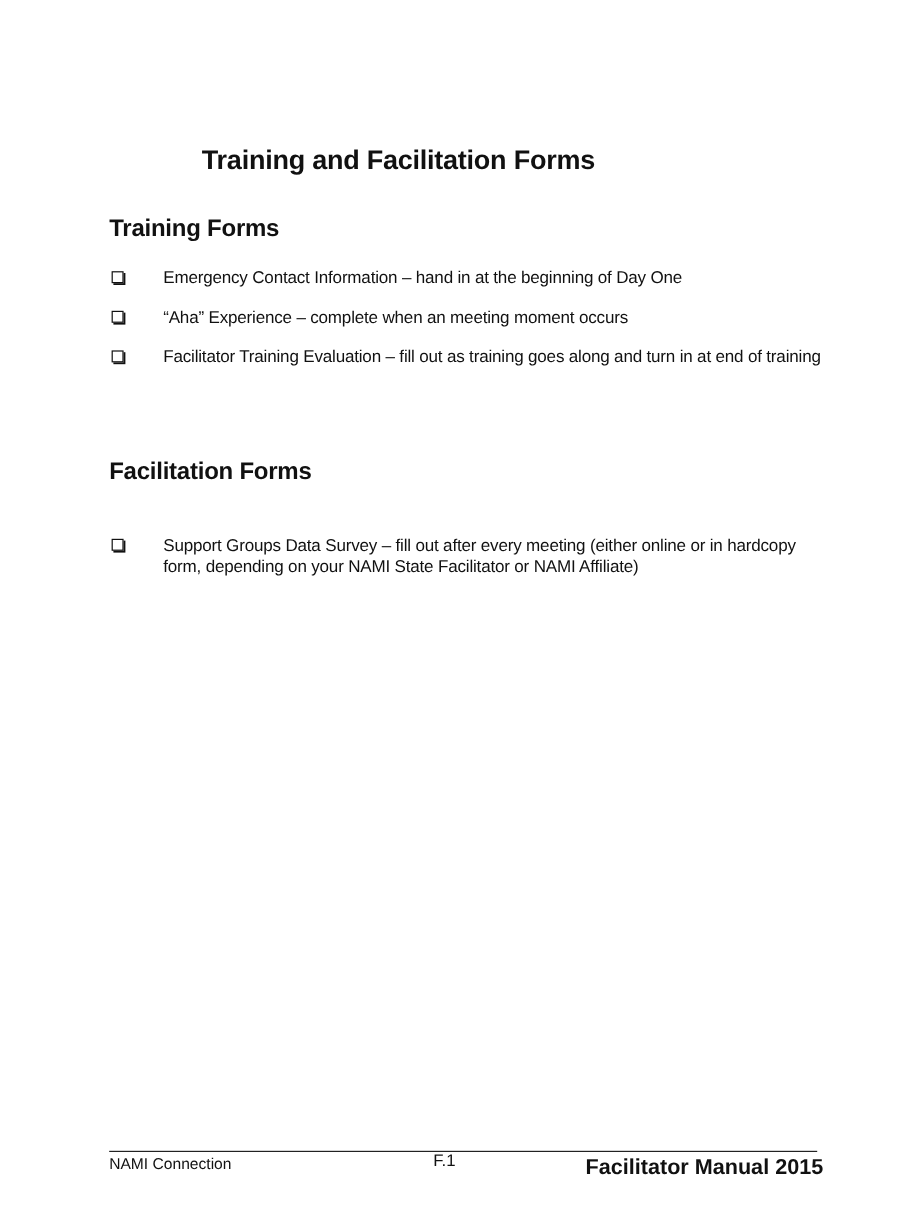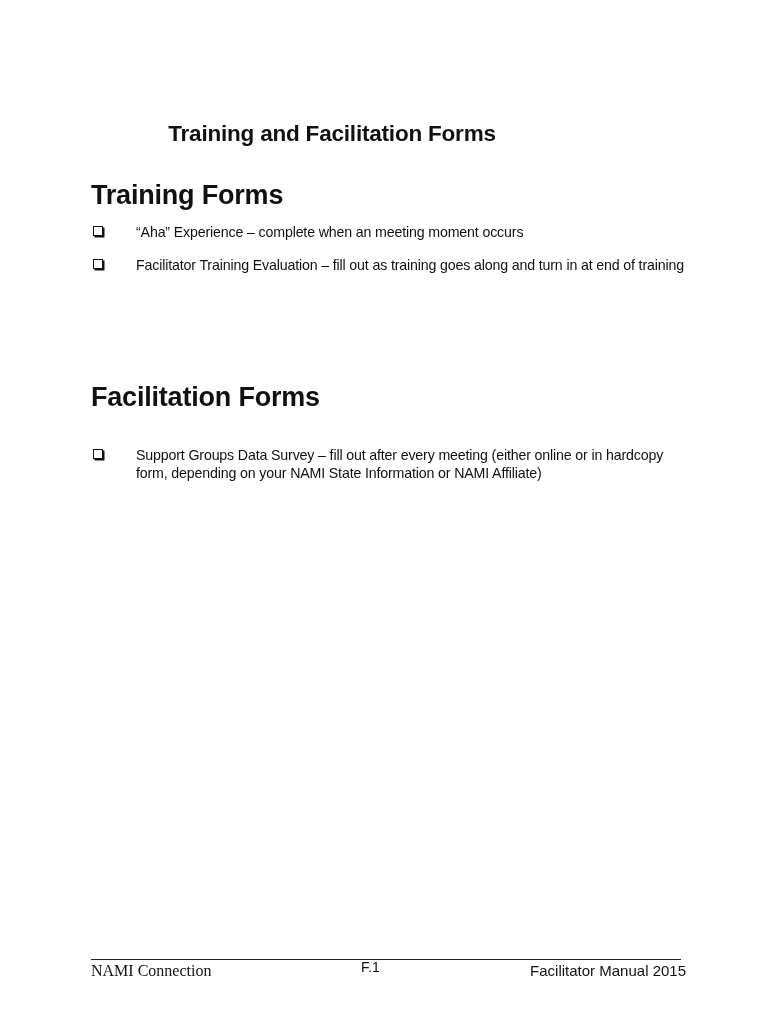--- a/index.html
+++ b/index.html
@@ -5,58 +5,62 @@
     html, body { margin: 0; padding: 0; background: #ffffff; }
     body {
       width: 770px; height: 1024px; position: relative; overflow: hidden;
       font-family: "Liberation Sans", sans-serif; color: #111111;
     }
     .title {
       position: absolute; left: 0; width: 664px; top: 121px;
       text-align: center; font-size: 22.5px; font-weight: bold; letter-spacing: -0.2px;
     }
     .section-heading {
-      position: absolute; left: 91px; font-size: 27px; font-weight: bold; letter-spacing: -0.2px;
+      position: absolute; left: 91px; font-size: 20px; font-weight: bold; letter-spacing: -0.2px;
     }
     .list { position: absolute; left: 91px; width: 600px; margin: 0; padding: 0; list-style: none; }
     .item { position: relative; font-size: 14.2px; line-height: 18px; letter-spacing: -0.15px; }
     .checkbox {
       position: absolute; left: 2px; top: 3px; width: 8px; height: 8px;
       border: 1.3px solid #111; box-shadow: 1.5px 1.5px 0 #111; background: #fff;
     }
     .item-text { display: block; margin-left: 45px; }
     .footer-line {
       position: absolute; left: 91px; width: 590px; top: 959px; height: 0;
       border-top: 1.3px solid #222;
     }
-    .footer-left { position: absolute; left: 91px; top: 962px; font-size: 16px; font-family: Liberation Serif, serif; }
+    .footer-left { position: absolute; left: 91px; top: 962px; font-size: 13px; }
     .footer-center { position: absolute; left: 361px; top: 959px; font-size: 14px; }
-    .footer-right { position: absolute; right: 84px; top: 962px; font-size: 15px; font-weight: normal; }
+    .footer-right { position: absolute; right: 84px; top: 962px; font-size: 18px; font-weight: bold; }
   </style>
 </head>
 <body>
 
 <div class="title">Training and Facilitation Forms</div>
 
 <div class="section-heading" style="top:180px;">Training Forms</div>
 <ul class="list" style="top:223px;">
+  <li class="item" style="margin-bottom:15px;">
+    <span class="checkbox"></span>
+    <span class="item-text">Emergency Contact Information – hand in at the beginning of Day One</span>
+  </li>
   <li class="item" style="margin-bottom:15px;">
     <span class="checkbox"></span>
     <span class="item-text">“Aha” Experience – complete when an meeting moment occurs</span>
   </li>
   <li class="item">
     <span class="checkbox"></span>
     <span class="item-text">Facilitator Training Evaluation – fill out as training goes along and turn in at end of training</span>
   </li>
 </ul>
 
 <div class="section-heading" style="top:382px;">Facilitation Forms</div>
 <ul class="list" style="top:446px;">
   <li class="item" style="margin-bottom:15px;">
     <span class="checkbox"></span>
-    <span class="item-text">Support Groups Data Survey – fill out after every meeting (either online or in hardcopy form, depending on your NAMI State Information or NAMI Affiliate)</span>
+    <span class="item-text">Support Groups Data Survey – fill out after every meeting (either online or in hardcopy form, depending on your NAMI State Facilitator or NAMI Affiliate)</span>
   </li>
 </ul>
 
 <div class="footer-line"></div>
 <div class="footer-left">NAMI Connection</div>
 <div class="footer-center">F.1</div>
 <div class="footer-right">Facilitator Manual 2015</div>
 
 </body></html>

